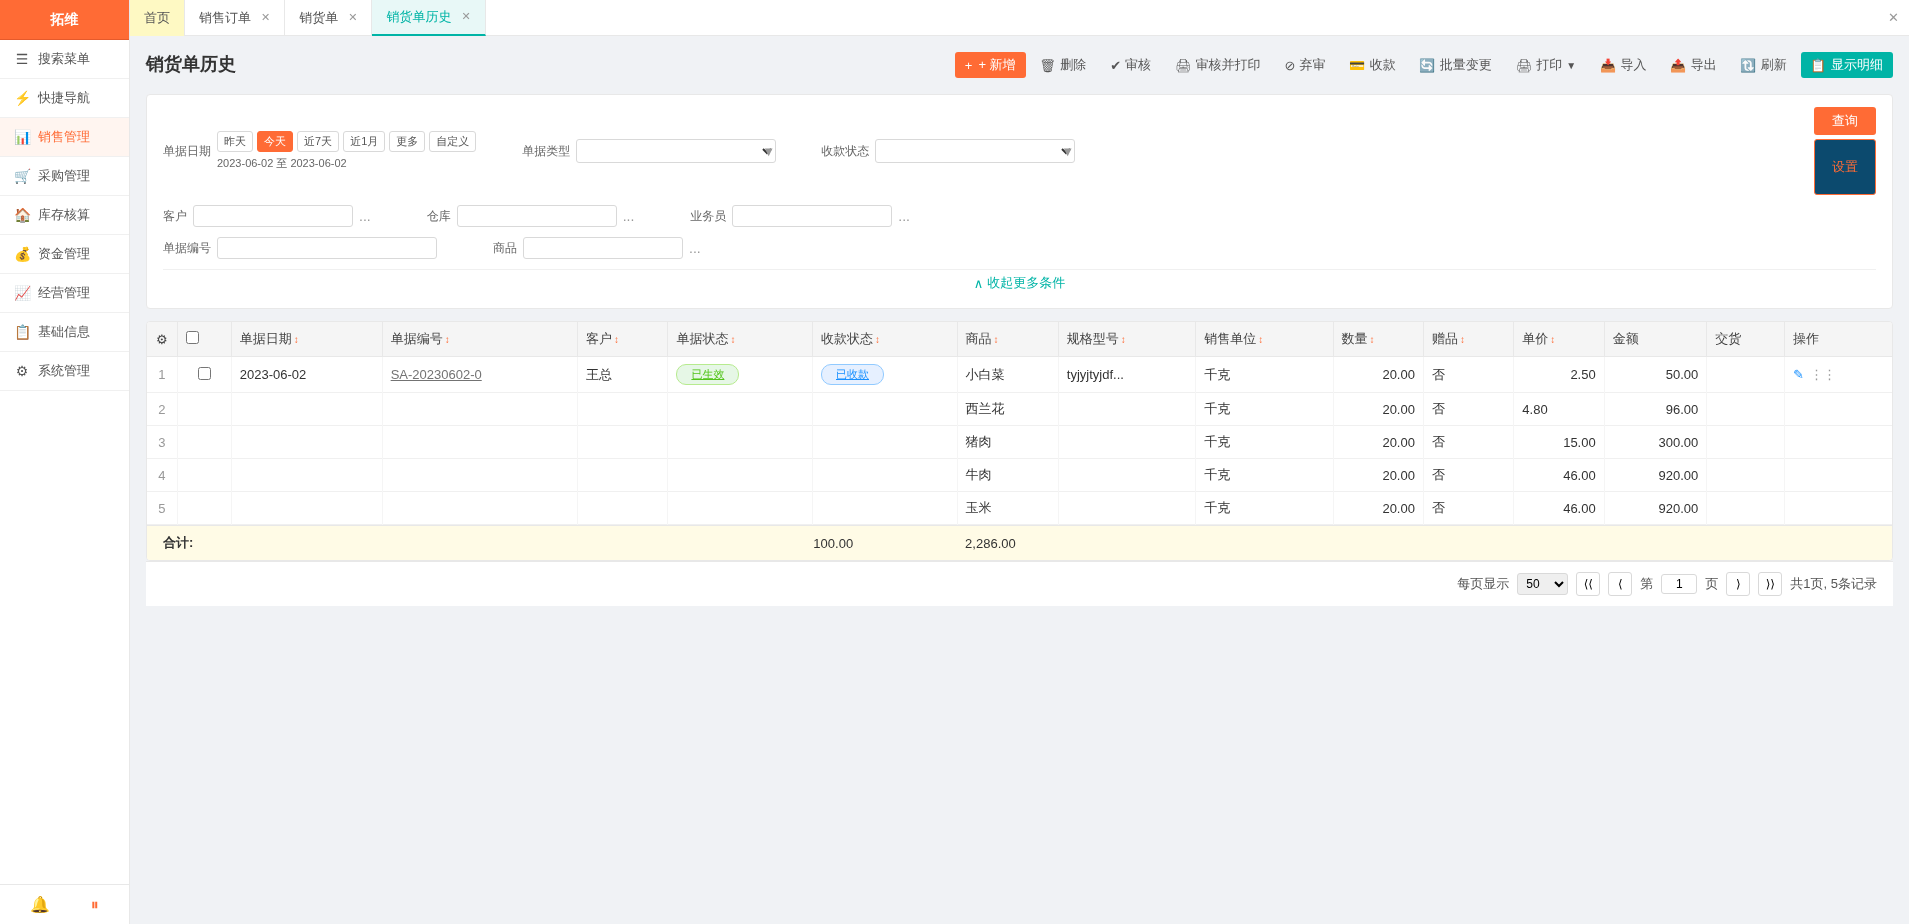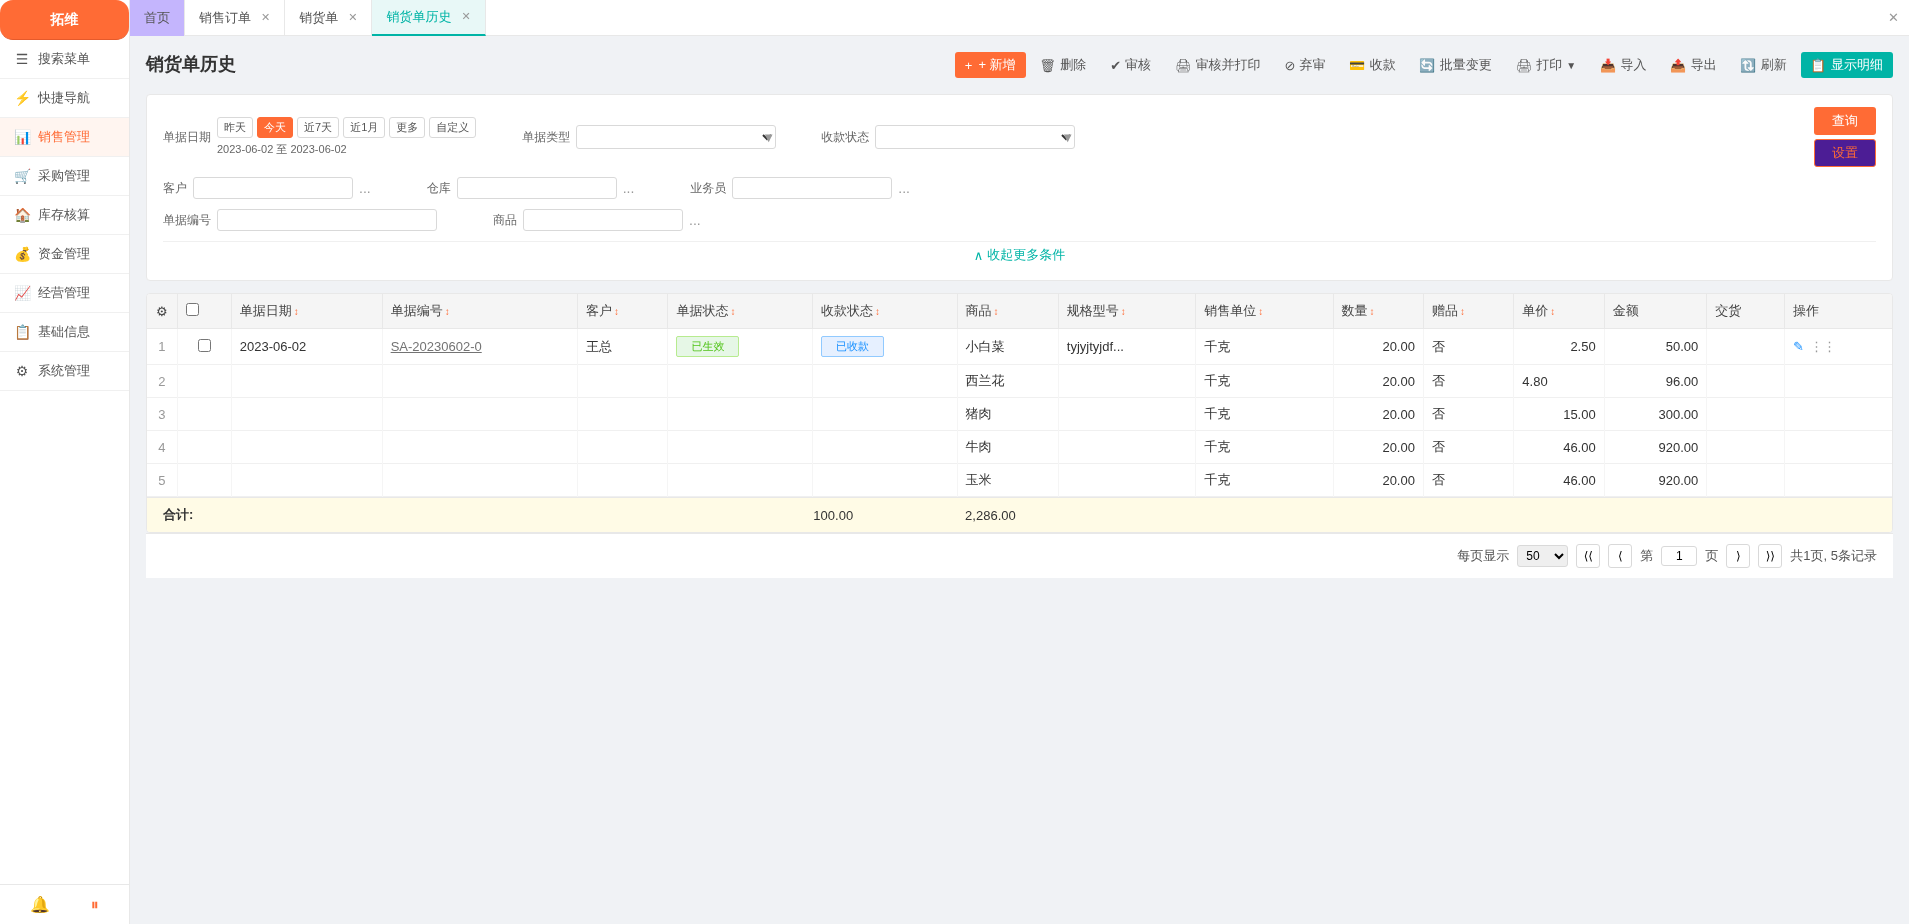--- a/index.html
+++ b/index.html
@@ -17,21 +17,20 @@
     .sidebar-logo {
       height: 40px;
       background: #ff6b35;
       display: flex;
       align-items: center;
       justify-content: center;
       color: #fff;
       font-size: 14px;
       font-weight: bold;
       border-bottom: 1px solid #e55a2b;
-      border-radius: 13px;
     }
     .sidebar-item {
       display: flex;
       align-items: center;
       padding: 10px 14px;
       cursor: pointer;
       color: #555;
       gap: 8px;
       border-bottom: 1px solid #f0f0f0;
     }
@@ -75,21 +74,21 @@
       border-right: 1px solid #e8e8e8;
       gap: 6px;
       font-size: 13px;
       white-space: nowrap;
     }
     .tab.active {
       background: #e8f8f7;
       color: #00b4a6;
       border-bottom: 2px solid #00b4a6;
     }
-    .tab.home { background: #c4b5fd; }
+    .tab.home { background: #fef9c3; }
     .tab-close { font-size: 11px; color: #999; margin-left: 4px; }
     .tab-bar-right { margin-left: auto; display: flex; align-items: center; padding-right: 10px; gap: 8px; }
 
     
     .content {
       flex: 1;
       overflow-y: auto;
       padding: 16px;
       background: #f0f2f5;
     }
@@ -184,25 +183,25 @@
     .query-btn {
       background: #ff6b35;
       color: #fff;
       border: none;
       border-radius: 3px;
       padding: 5px 18px;
       cursor: pointer;
       font-size: 13px;
     }
     .set-btn {
-      background: #4c1d95;
+      background: #0c4a6e;
       color: #ff6b35;
       border: 1px solid #ff6b35;
       border-radius: 3px;
-      padding: 4px 14px;
+      padding: 18px 14px;
       cursor: pointer;
       font-size: 13px;
     }
 
     
     .table-wrapper {
       background: #fff;
       border: 1px solid #e8e8e8;
       border-radius: 4px;
       overflow: auto;
@@ -228,22 +227,23 @@
       padding: 7px 8px;
       border-right: 1px solid #f5f5f5;
       color: #333;
       white-space: nowrap;
     }
     tbody td:last-child { border-right: none; }
     .col-sort { color: #ff6b35; font-size: 10px; margin-left: 2px; }
     .badge {
       display: inline-block;
       padding: 2px 14px;
-      border-radius: 2px;
+      border-radius: 10px;
       font-size: 11px;
+      text-decoration: underline;
     }
     .badge-green { background: #e6f7e6; color: #52c41a; border: 1px solid #b7eb8f; }
     .badge-blue { background: #e6f0ff; color: #1890ff; border: 1px solid #91caff; }
     .th-gear { width: 30px; text-align: center; }
     .link-text { color: #737373; cursor: pointer; text-decoration: underline; }
 
     
     .table-footer {
       background: #fffbe6;
       border-top: 1px solid #e8e8e8;

